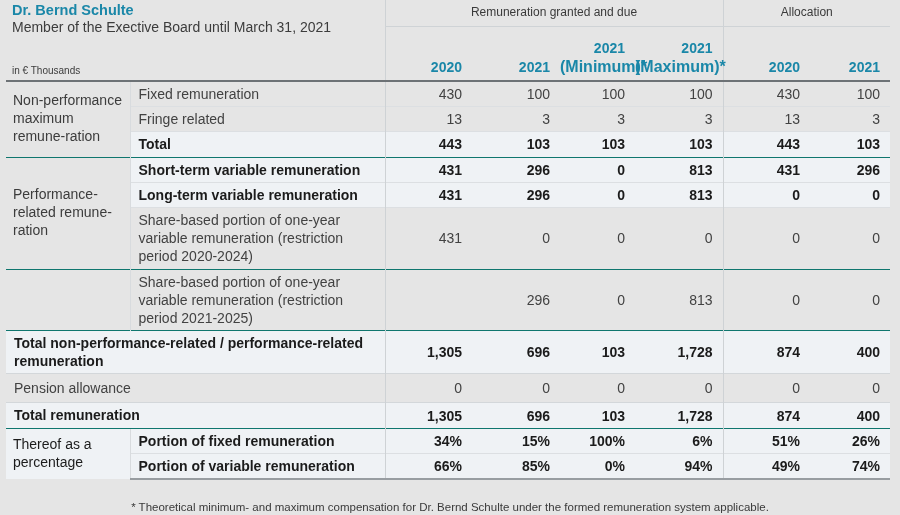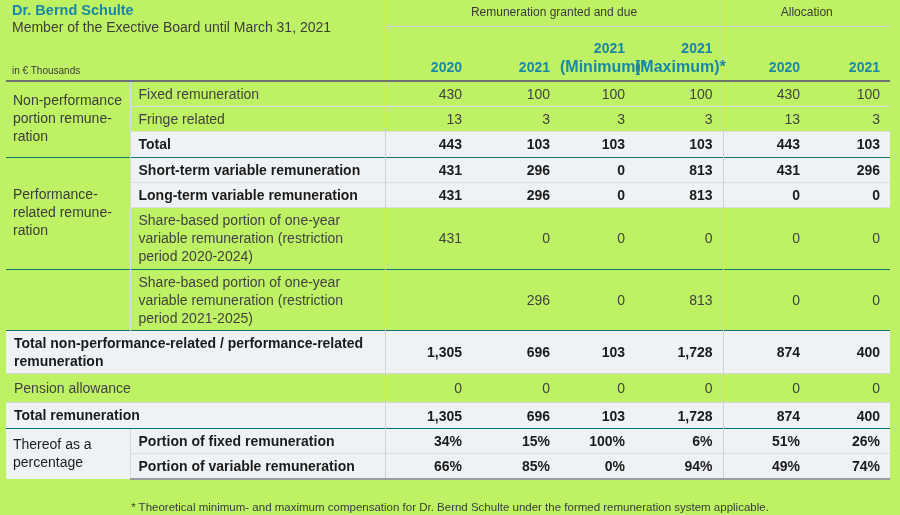--- a/index.html
+++ b/index.html
@@ -3,21 +3,21 @@
 <meta charset="utf-8">
 <style>
   * { box-sizing: border-box; margin: 0; padding: 0; }
   html, body {
     width: 900px; height: 515px;
     background: #ffffff;
     font-family: "Liberation Sans", sans-serif;
     color: #3c3c3c;
     overflow: hidden;
   }
-  .page { position: relative; width: 900px; height: 515px; background: #bef264; }
+  .page { position: relative; width: 900px; height: 515px; background: #e5e5e5; }
 
   table.remu {
     border-collapse: collapse;
     table-layout: fixed;
     width: 884px;
     margin-left: 6px;
     font-size: 14px;
   }
   col.c1 { width: 124px; }
   col.c2 { width: 255px; }
@@ -143,21 +143,21 @@
         </th>
         <th class="head-year">
           <div class="yr">2021</div>
         </th>
       </tr>
     </thead>
 
     <tbody>
 
       <tr class="r1">
-        <td class="c-group" rowspan="3">Non-performance portion remune-ration</td>
+        <td class="c-group" rowspan="3">Non-performance maximum remune-ration</td>
         <td class="c-label vli">Fixed remuneration</td>
         <td class="c-val vl">430</td>
         <td class="c-val">100</td>
         <td class="c-val">100</td>
         <td class="c-val">100</td>
         <td class="c-val vl">430</td>
         <td class="c-val">100</td>
       </tr>
 
       <tr class="r2 sep-inner">

